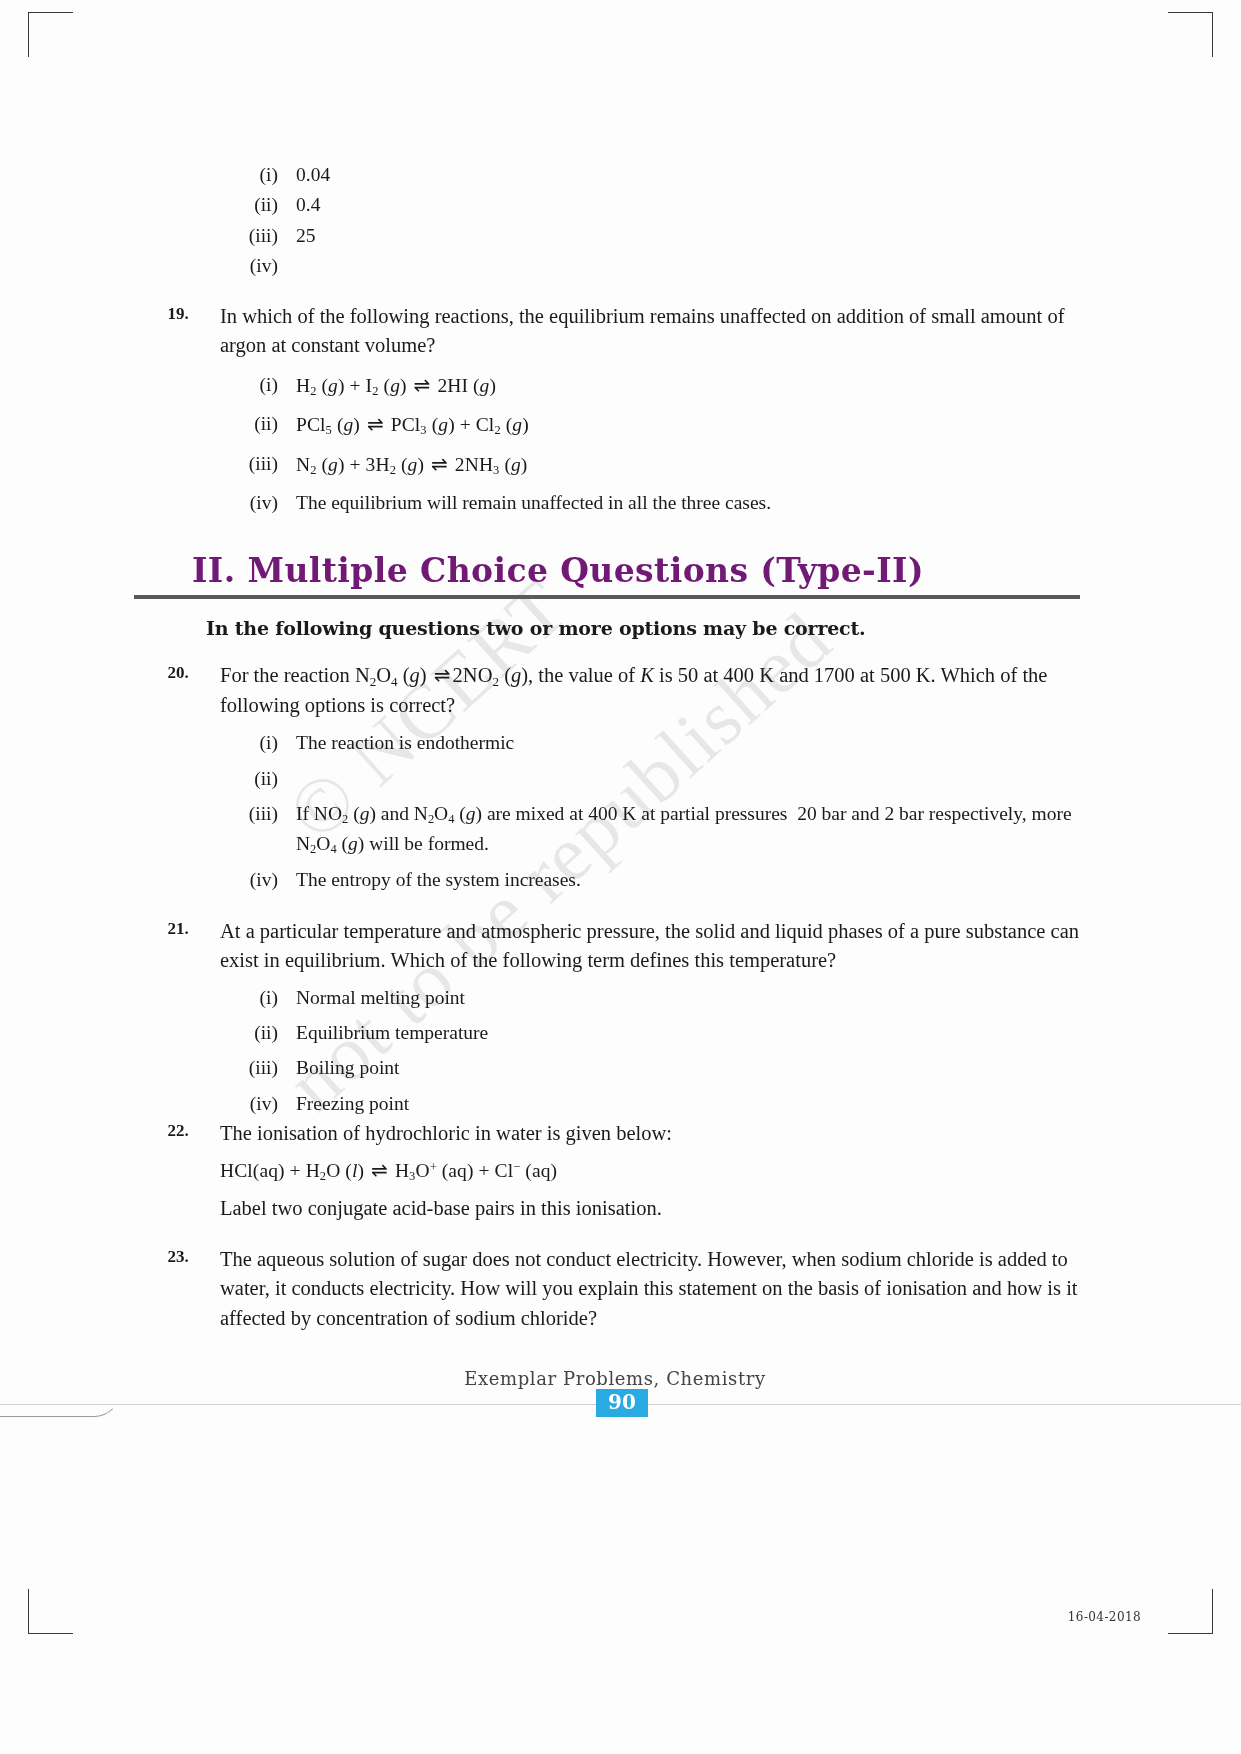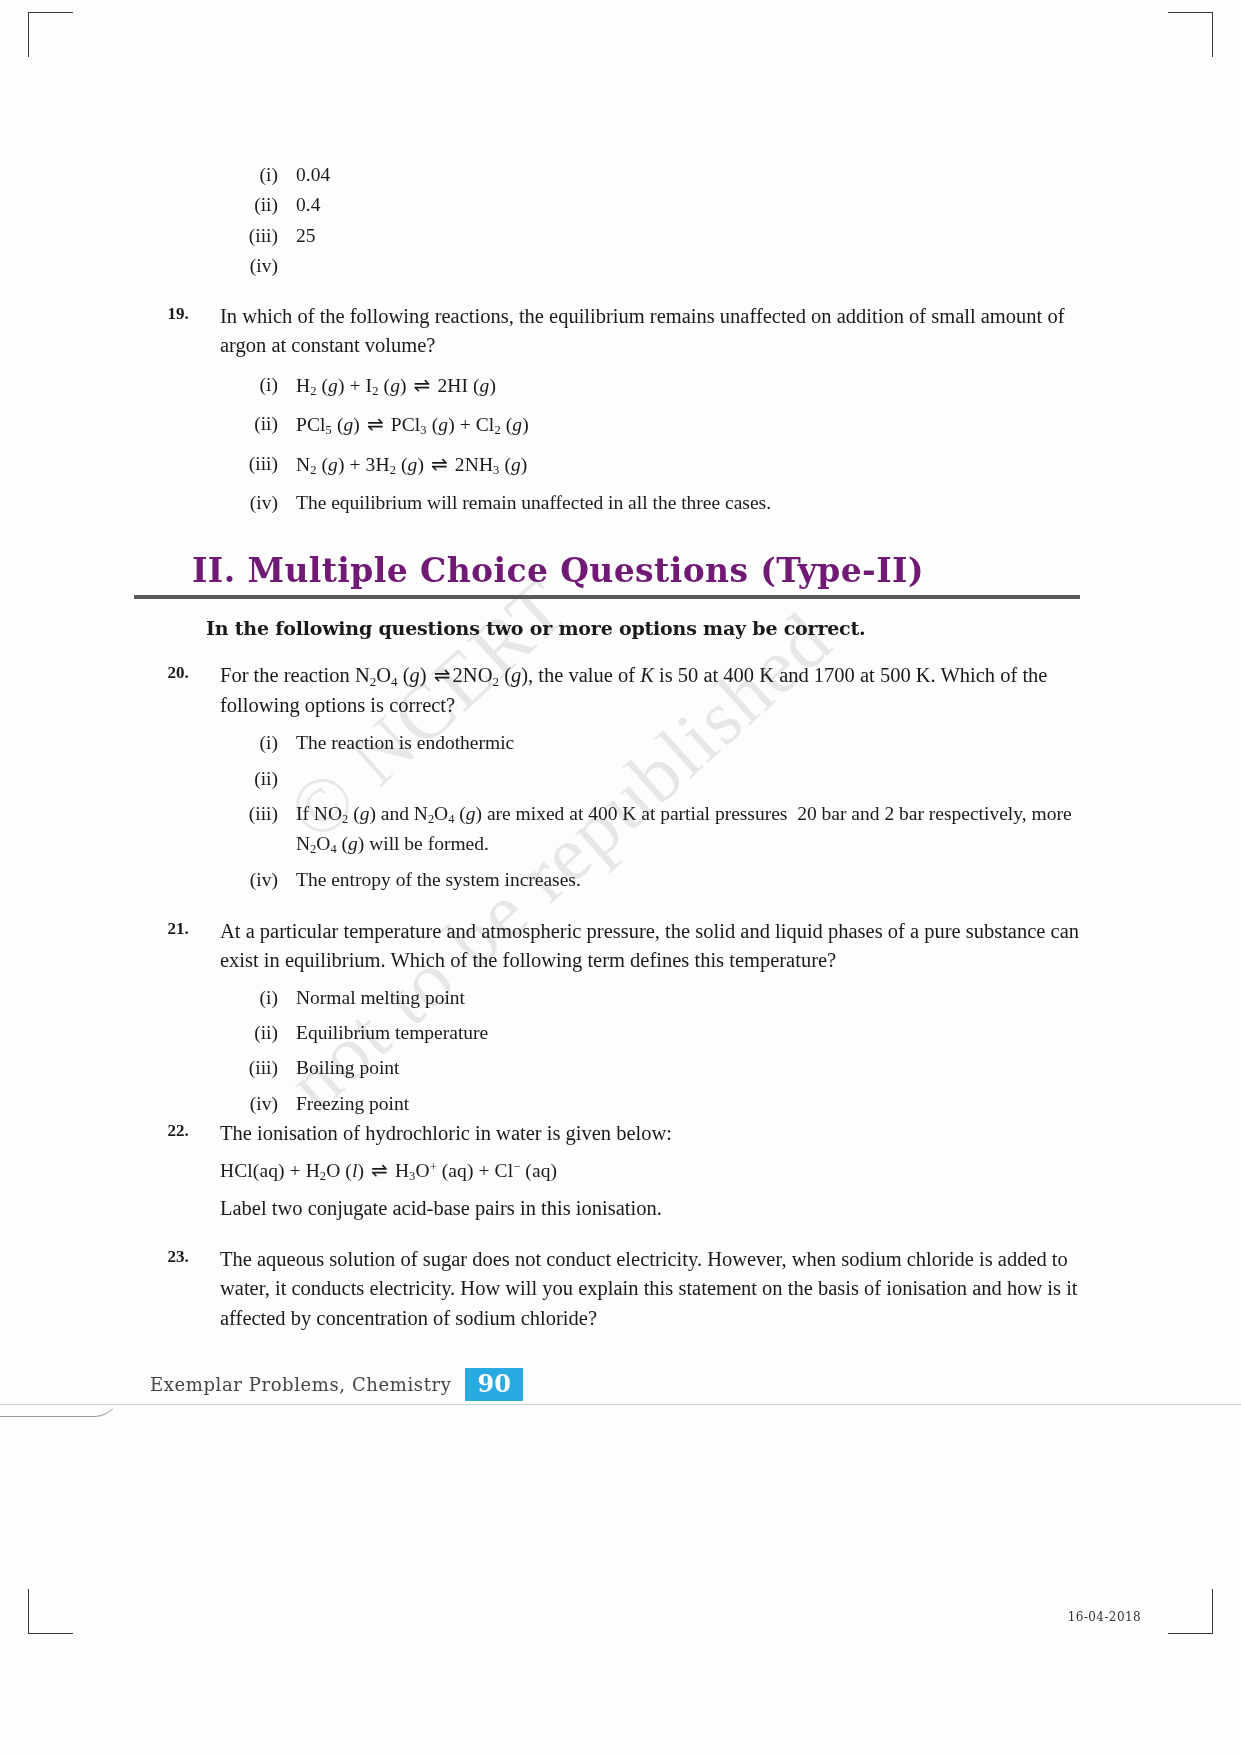--- a/index.html
+++ b/index.html
@@ -163,34 +163,35 @@
 
   
   .footer {
     position: absolute;
     left: 150px;
     top: 1368px;
     width: 930px;
     display: flex;
     align-items: center;
     z-index: 3;
+    flex-direction: column;
   }
   .footer-text {
     font-family: "DejaVu Serif", "Liberation Serif", serif;
     font-size: 18px;
     color: #444;
     letter-spacing: 0.6px;
   }
   .page-badge {
     margin-left: 14px;
     background: #29abe2;
     color: #ffffff;
     font-family: "DejaVu Serif", "Liberation Serif", serif;
     font-weight: bold;
-    font-size: 24px;
+    font-size: 20px;
     padding: 2px 12px 3px 12px;
     line-height: 1.15;
   }
   .footer-rule {
     position: absolute;
     left: 0;
     top: 1404px;
     width: 1241px;
     height: 1px;
     background: #cfcfcf;

